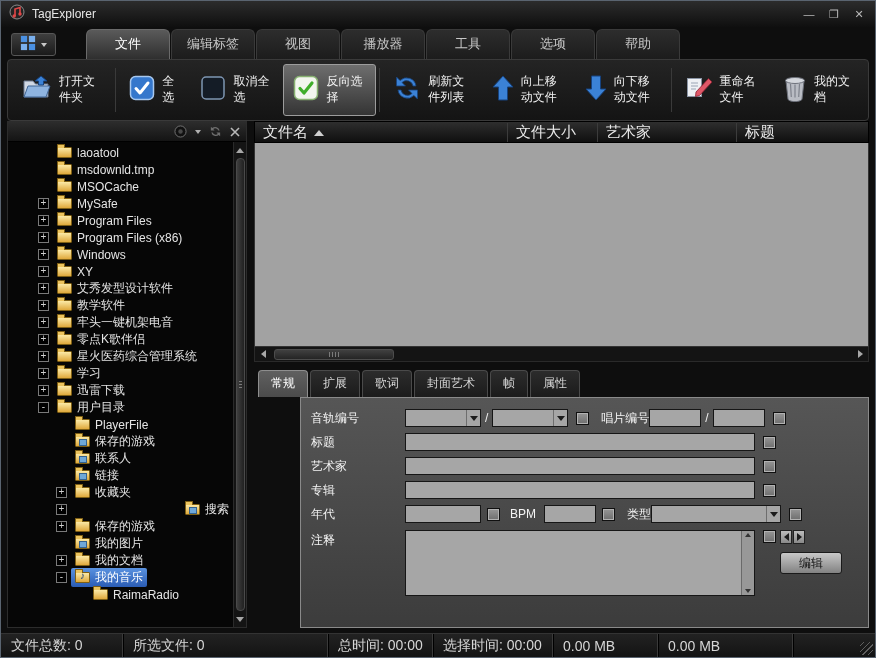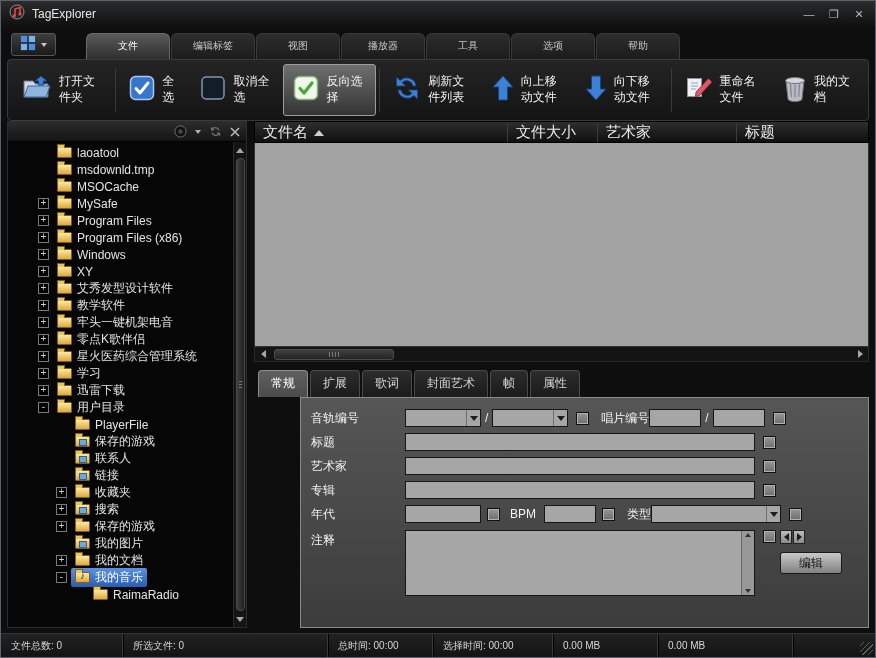--- a/index.html
+++ b/index.html
@@ -12,21 +12,21 @@
   .titlebar{height:26px;flex:none;display:flex;align-items:center;padding:8px 8px;
     background:linear-gradient(#2c2c2c,#0f0f0f);}
   .title-text{color:#e6e6e6;font-size:12px;margin-left:7px;}
   .win-controls{margin-left:auto;display:flex;gap:9px;}
   .win-btn{color:#b8b8b8;font-size:11px;width:16px;text-align:center;cursor:default;}
 
   
   .tabbar{height:32px;flex:none;display:flex;align-items:flex-end;padding:0 8px;}
   .appmenu{height:23px;display:flex;align-items:center;gap:5px;padding:0 8px;margin:0 30px 3px 2px;
     background:linear-gradient(#3e3e3e,#1a1a1a);border:1px solid #565656;border-radius:3px;}
-  .mtab{min-width:84px;text-align:center;padding:5px 0 6px;font-size:10px;color:#c8c8c8;
+  .mtab{min-width:84px;text-align:center;padding:5px 0 6px;font-size:13px;color:#c8c8c8;
     background:linear-gradient(#2d2d2d,#1c1c1c);border:1px solid #3a3a3a;border-bottom:none;
     border-radius:6px 6px 0 0;margin-right:1px;}
   .mtab.active{background:linear-gradient(#5a5a5a,#2f2f2f);color:#fff;border-color:#6a6a6a;}
 
   
   .toolbar{height:62px;flex:none;margin:0 6px;display:flex;align-items:center;
     background:linear-gradient(#242424,#141414);border:1px solid #3a3a3a;border-radius:4px;padding:0 4px;}
   .tb-btn{display:flex;align-items:center;gap:7px;padding:4px 9px;height:52px;
     border:1px solid transparent;border-radius:3px;}
   .tb-btn.pressed{background:linear-gradient(#6e6e6e,#343434);border-color:#9c9c9c;}
@@ -116,21 +116,21 @@
     flex-direction:column;align-items:center;justify-content:space-between;padding:2px 0;}
   .gcol{display:flex;flex-direction:column;align-items:flex-start;padding-left:4px;gap:8px;}
   .mini-nav{display:flex;gap:1px;}
   .mini-btn{width:12px;height:14px;background:linear-gradient(#bcbcbc,#8a8a8a);border:1px solid #222;
     display:flex;align-items:center;justify-content:center;}
   .edit-btn{width:62px;height:22px;background:linear-gradient(#c8c8c8,#828282);border:1px solid #1a1a1a;
     border-radius:3px;font-size:12px;color:#111;font-family:inherit;}
 
   
   .statusbar{height:24px;flex:none;margin-top:5px;background:linear-gradient(#222,#131313);
-    border-top:1px solid #333;display:flex;align-items:stretch;position:relative;font-size:10px;color:#d6d6d6;}
+    border-top:1px solid #333;display:flex;align-items:stretch;position:relative;font-size:14px;color:#d6d6d6;}
   .sb-cell{display:flex;align-items:center;padding-left:10px;border-right:1px solid #3a3a3a;
     box-shadow:1px 0 0 #000;flex:none;white-space:nowrap;}
   .sb-fill{flex:1;}
   .grip{position:absolute;right:2px;bottom:2px;width:13px;height:13px;
     background:repeating-linear-gradient(-45deg,transparent 0 3px,#5e5e5e 3px 4px);}
 
   
   .tri-up{width:0;height:0;border-left:4px solid transparent;border-right:4px solid transparent;border-bottom:5px solid #a8a8a8;}
   .tri-down{width:0;height:0;border-left:4px solid transparent;border-right:4px solid transparent;border-top:5px solid #a8a8a8;}
   .tri-left{width:0;height:0;border-top:4px solid transparent;border-bottom:4px solid transparent;border-right:5px solid #a8a8a8;}
@@ -473,21 +473,21 @@
             </div>
 
             <div class="tree-item exp-plus ic-folder" style="padding-left: 48px;">
               <span class="tree-expand"></span>
               <span class="tree-node">
                 <span class="f-ic"></span>
                 <span>收藏夹</span>
               </span>
             </div>
 
-            <div class="tree-item exp-plus ic-folder-special" style="padding-left: 48px;">
+            <div class="tree-item exp-plus ic-folder-special" style="padding-left: 48px; justify-content: space-between;">
               <span class="tree-expand"></span>
               <span class="tree-node">
                 <span class="f-ic"></span>
                 <span>搜索</span>
               </span>
             </div>
 
             <div class="tree-item exp-plus ic-folder" style="padding-left: 48px;">
               <span class="tree-expand"></span>
               <span class="tree-node">

